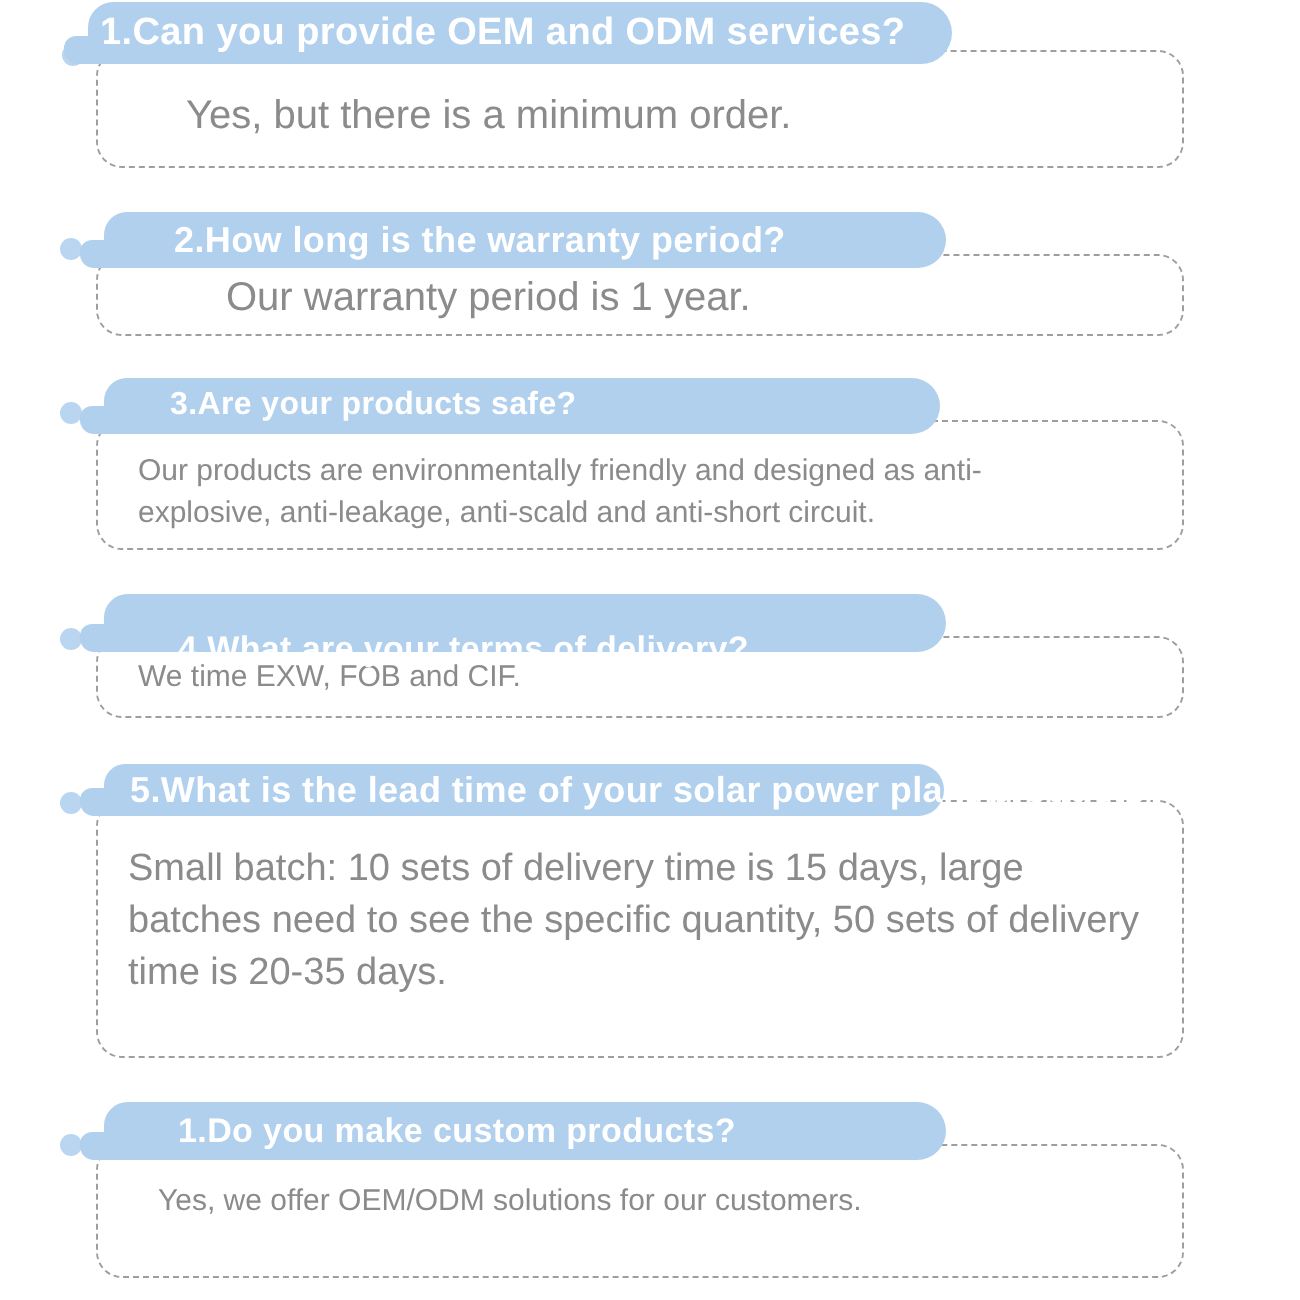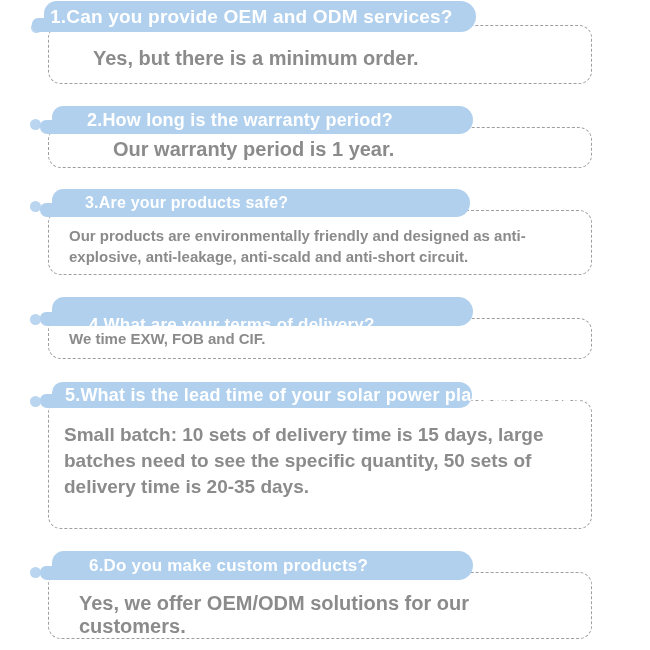--- a/index.html
+++ b/index.html
@@ -48,21 +48,20 @@
     font-weight:bold;
     white-space:nowrap;
     letter-spacing:0.2px;
   }
   .box{
     position:absolute;
     border:1px dashed var(--border-gray);
     border-radius:13px;
     background:transparent;
     z-index:0;
-    font-weight:bold;
   }
   .a{color:var(--answer-text);}
 
   
   .s1 .dot{left:31px;top:22px;}
   .s1 .pill{left:44px;top:1px;width:432px;height:31px;padding-left:6px;text-align:right;}
   .s1 .q{font-size:19px;}
   .s1 .box{left:48px;top:25px;width:544px;height:59px;}
   .s1 .a{padding:21px 10px 0 44px;font-size:20px;}
 
@@ -92,21 +91,21 @@
   .s5 .pill{left:52px;top:382px;width:420px;height:26px;padding-left:13px;}
   .s5 .q{font-size:18px;}
   .s5 .box{left:48px;top:400px;width:544px;height:129px;}
   .s5 .a{padding:21px 0 0 15px;font-size:19px;line-height:26px;width:523px;}
 
   
   .s6 .dot{left:30px;top:567px;}
   .s6 .pill{left:52px;top:551px;width:421px;height:29px;padding-left:37px;}
   .s6 .q{font-size:17px;}
   .s6 .box{left:48px;top:572px;width:544px;height:67px;}
-  .s6 .a{padding:19px 10px 0 30px;font-size:20px;}
+  .s6 .a{padding:19px 10px 0 30px;font-size:15px;}
 </style>
 </head>
 <body>
 
 <div class="page">
 
   <section class="faq s1">
     <span class="dot"></span>
     <div class="pill">
       <span class="q">1.Can you provide OEM and ODM services?</span>
@@ -152,20 +151,20 @@
       <span class="q">5.What is the lead time of your solar power plant products?</span>
     </div>
     <div class="box">
       <p class="a">Small batch: 10 sets of delivery time is 15 days, large batches need to see the specific quantity, 50 sets of delivery time is 20-35 days.</p>
     </div>
   </section>
 
   <section class="faq s6">
     <span class="dot"></span>
     <div class="pill">
-      <span class="q">6.Do you make custom products?</span>
+      <span class="q">1.Do you make custom products?</span>
     </div>
     <div class="box">
       <p class="a">Yes, we offer OEM/ODM solutions for our customers.</p>
     </div>
   </section>
 
 </div>
 
 </body></html>

